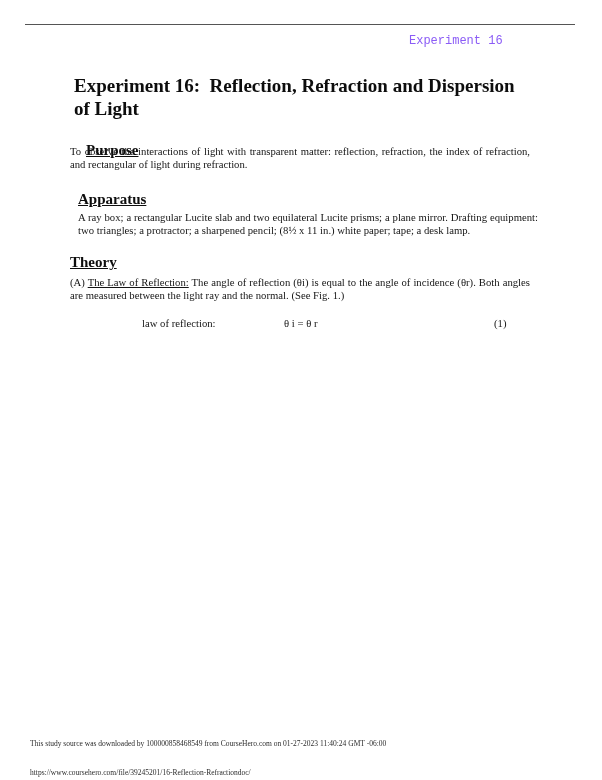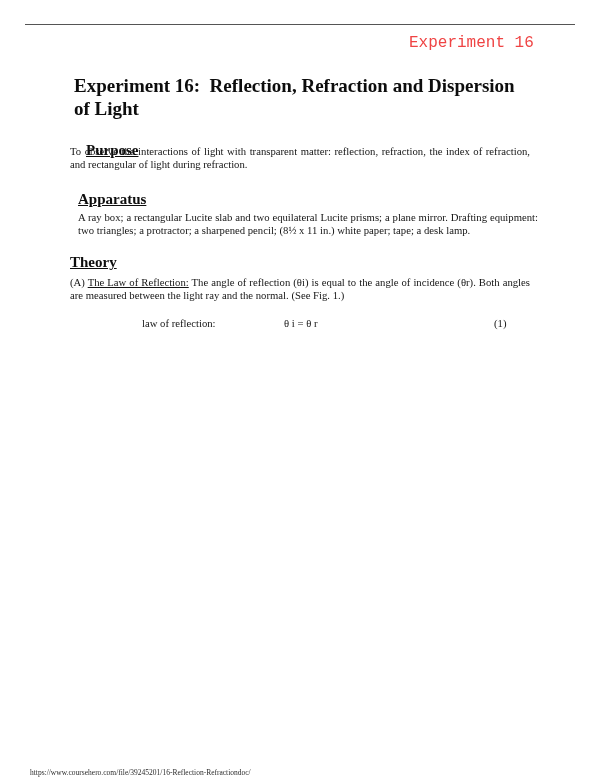--- a/index.html
+++ b/index.html
@@ -12,21 +12,21 @@
     overflow:hidden;
     margin:0 auto;
   }
   .top-rule{
     position:absolute;top:24px;left:25px;width:550px;height:0;
     border-top:1px solid #555;
   }
   .running-header{
     position:absolute;top:34px;left:409px;
     font-family:"Liberation Mono", monospace;
-    font-size:16px;color:#ef4444;white-space:pre;
+    font-size:12px;color:#8b5cf6;white-space:pre;
   }
   .doc-title{
     position:absolute;top:70px;left:70px;width:460px;
     font-size:19px;font-weight:bold;line-height:23px;
     white-space:pre-wrap;color:#0d0d0d;
   }
   .section-heading{
     position:absolute;left:70px;
     font-size:15px;font-weight:bold;
     text-decoration:underline;
@@ -90,16 +90,17 @@
 
   <p class="body-par par-theory" style="margin:0;"><span>(A) </span><span class="inline-underline">The Law of Reflection:</span><span> The angle of reflection (θi) is equal to the angle of incidence (θr). Both angles are measured between the light ray and the normal. (See Fig. 1.)</span></p>
 
   <div class="equation-row">
     <span class="eq-label">law of reflection:</span>
     <span class="eq-expr">θ i = θ r</span>
     <span class="eq-num">(1)</span>
   </div>
 
 
+  <div class="footer-note footer-line1">This study source was downloaded by 100000858468549 from CourseHero.com on 01-27-2023 11:40:24 GMT -06:00</div>
 
   <div class="footer-note footer-line2">https://www.coursehero.com/file/39245201/16-Reflection-Refractiondoc/</div>
 
 </div>
 
 </body></html>

